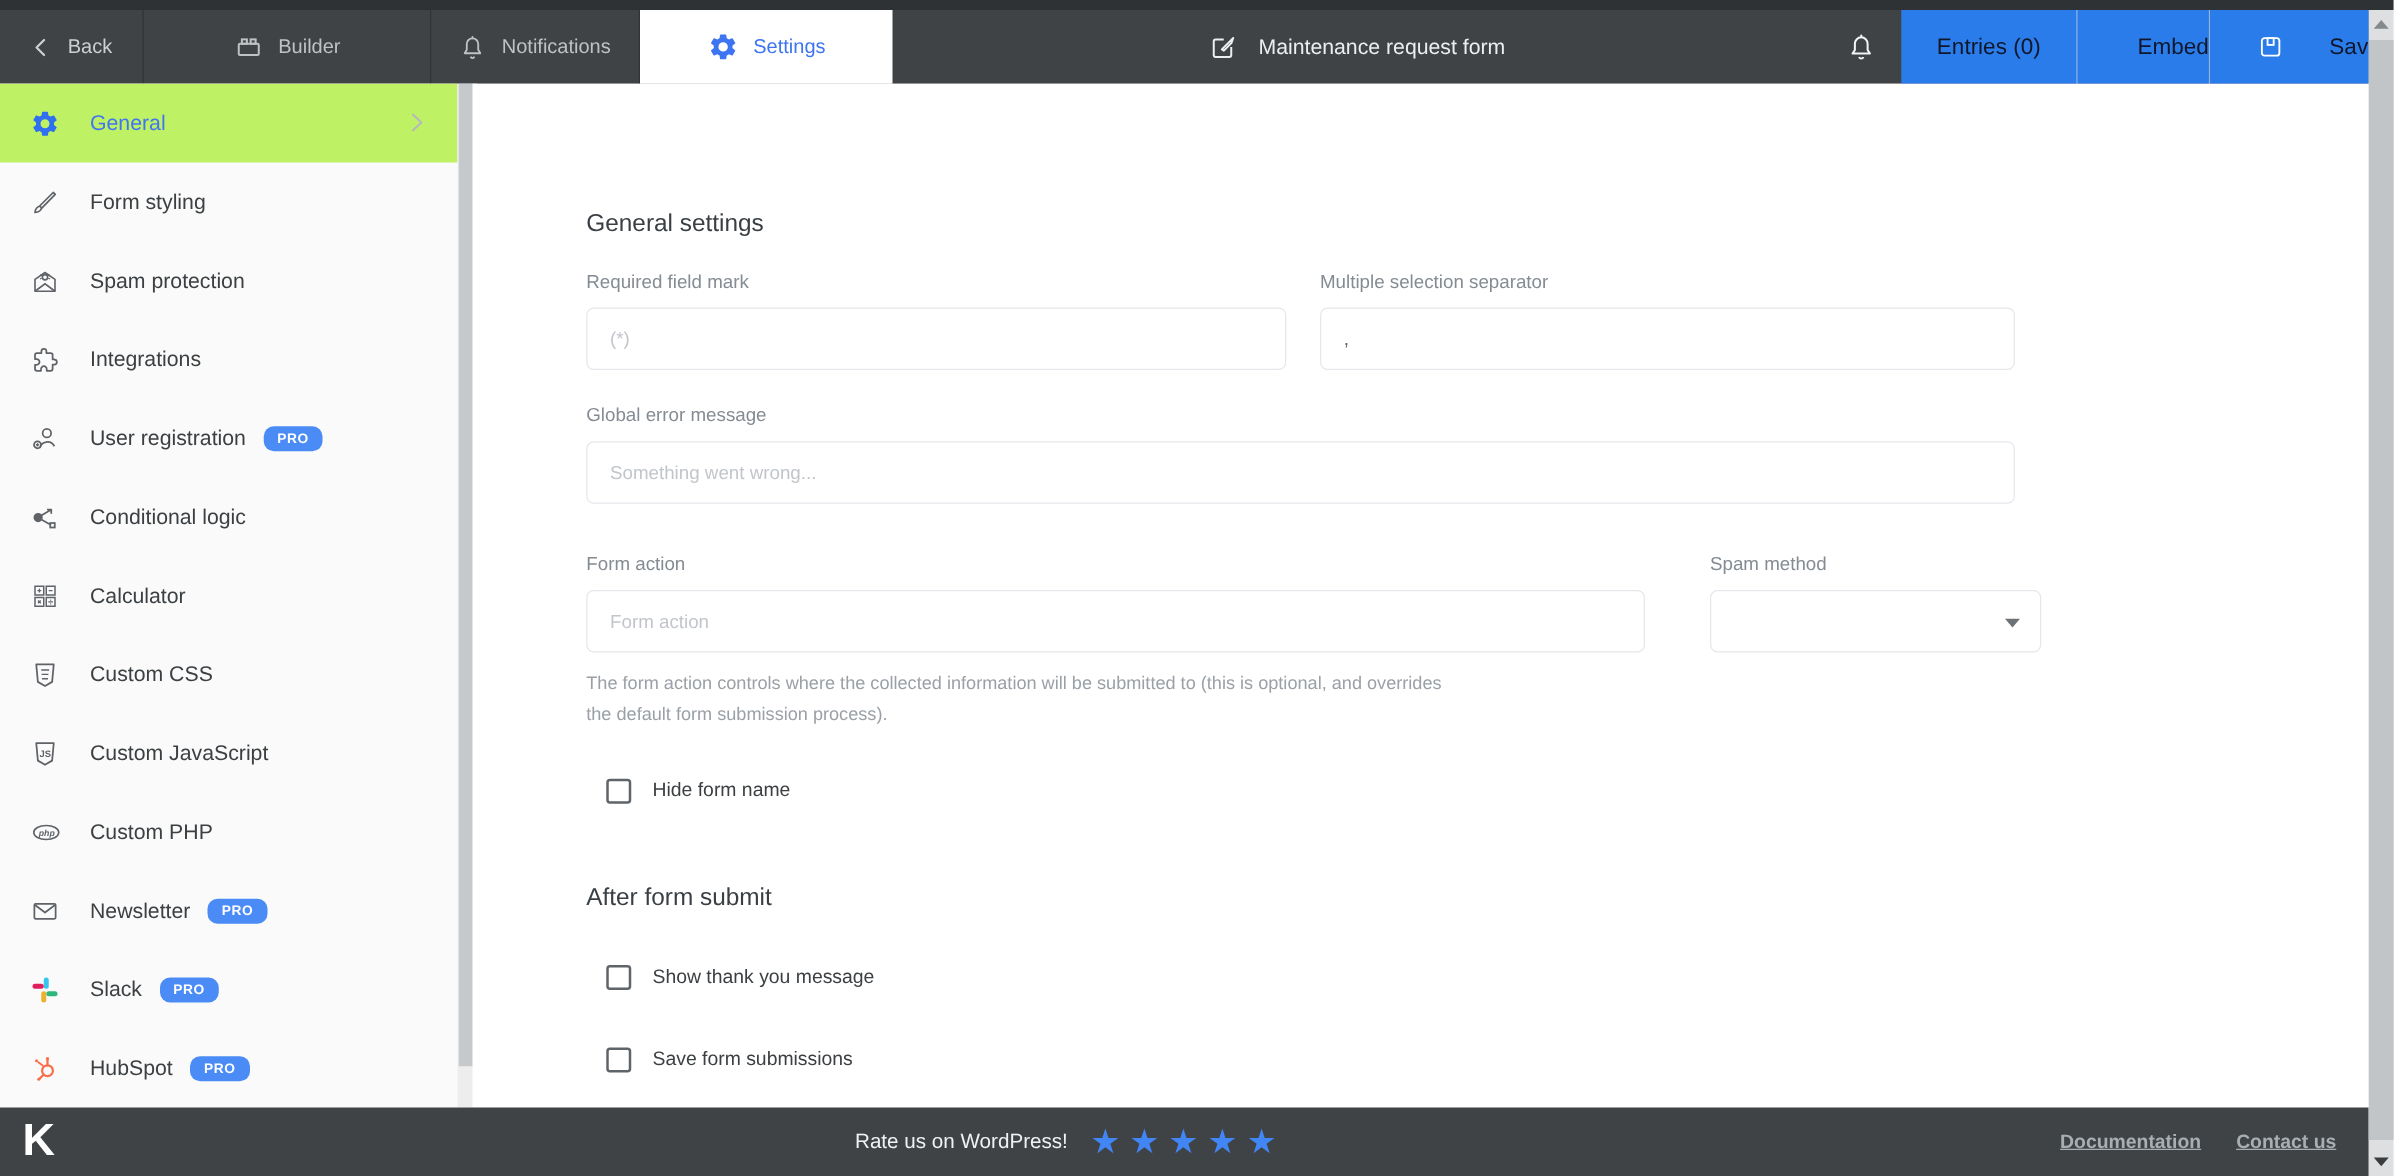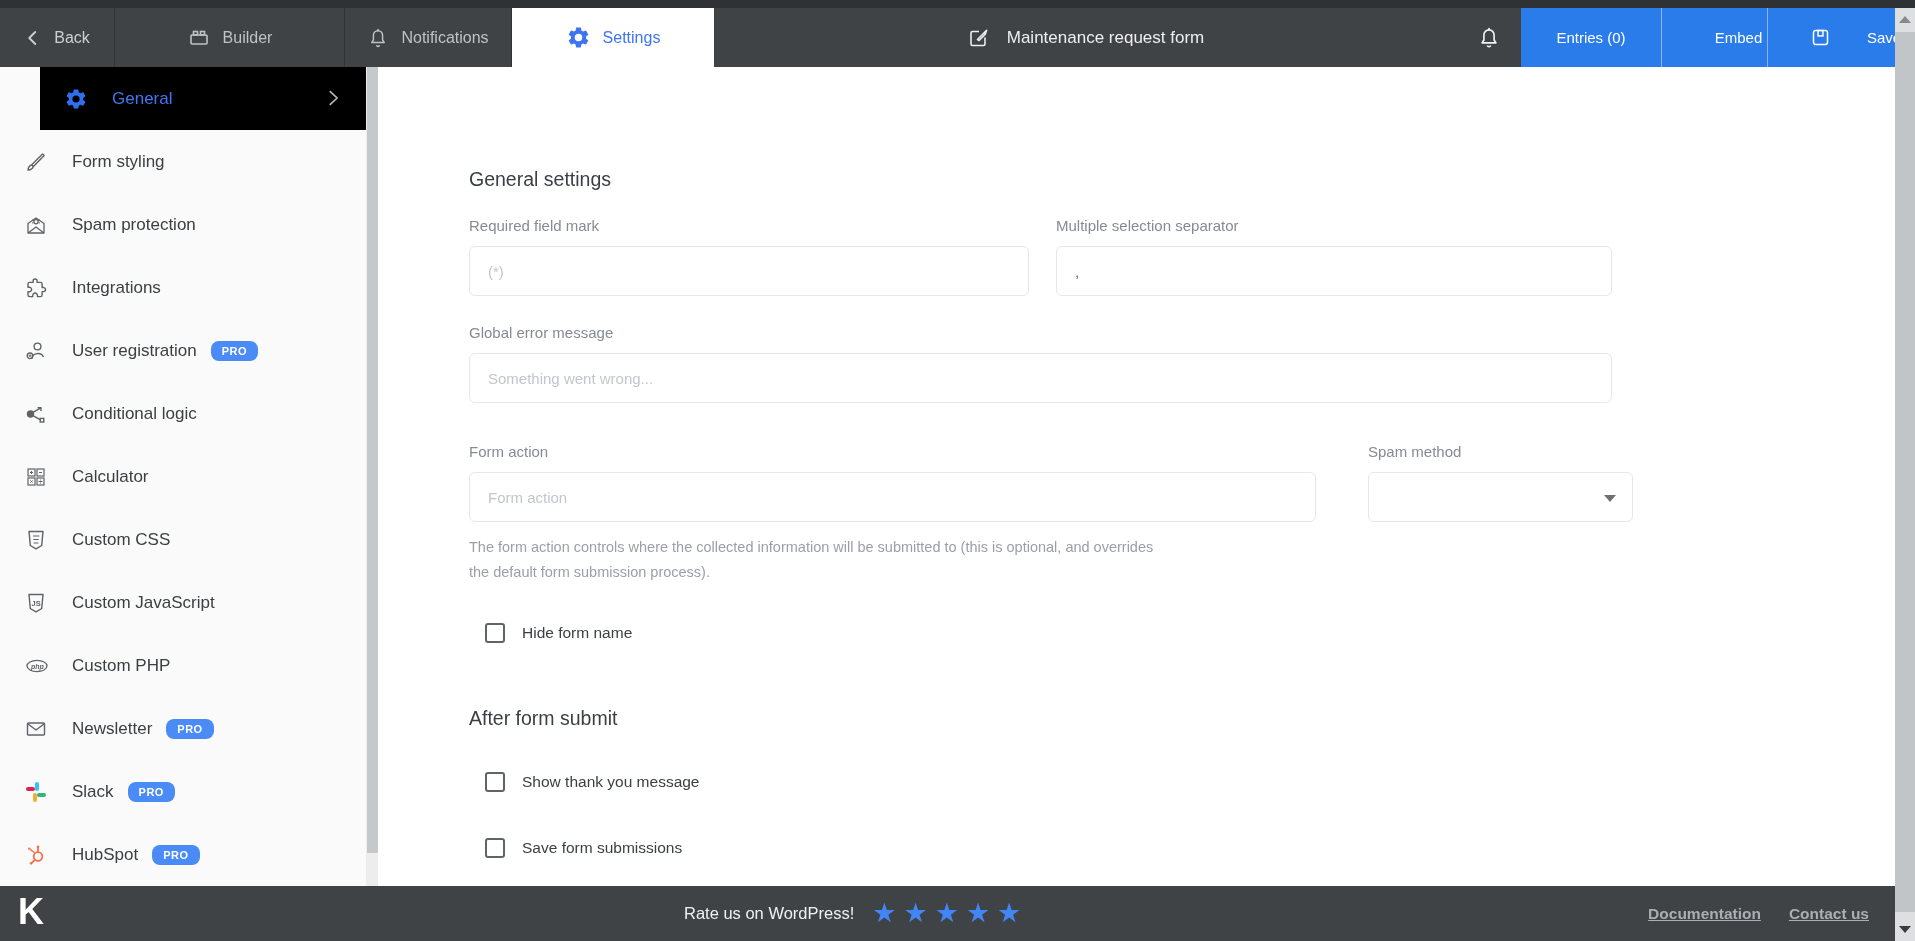--- a/index.html
+++ b/index.html
@@ -11,30 +11,30 @@
   .topbar { position:absolute; top:8px; left:0; width:1895px; height:59px; background:#3f4346; display:flex; align-items:stretch; }
   .tb-seg { display:flex; align-items:center; justify-content:center; gap:12px; color:#bfc2c5; font-size:16px; cursor:pointer; border-right:1px solid rgba(0,0,0,.22); }
   .tb-seg svg { flex:0 0 auto; }
   .tb-back { width:115px; color:#cdd0d2; }
   .tb-builder { width:230px; }
   .tb-notif { width:167px; }
   .tb-settings { width:202px; background:#ffffff; color:#3d74f1; font-weight:500; border-right:none; }
   .tb-title { flex:1; display:flex; align-items:center; justify-content:center; gap:16px; color:#eceeef; font-size:17px; font-weight:500; }
   .tb-bell { width:64px; display:flex; align-items:center; justify-content:center; }
   .tb-actions { display:flex; height:100%; }
-  .tb-btn { background:#2b7ceb; color:#ffffff; font-size:15px; display:flex; align-items:center; justify-content:center; gap:10px; cursor:pointer; border:none; }
+  .tb-btn { background:#2b7ceb; color:#0f172a; font-size:18px; display:flex; align-items:center; justify-content:center; gap:10px; cursor:pointer; border:none; }
   .tb-btn + .tb-btn { border-left:1px solid rgba(255,255,255,.45);padding-left:48px; }
   .btn-entries { width:140px; }
   .btn-embed { width:106px; }
   .btn-save { width:128px;gap:36px; }
 
   
   .sidebar { position:absolute; top:67px; left:0; width:366px; height:819px; background:#fafafa; }
   .sb-item { height:63px; display:flex; align-items:center; padding-left:24px; cursor:pointer; position:relative; }
-  .sb-item.active { background:#000000;margin-left:40px; }
+  .sb-item.active { background:#bef264; }
   .sb-ic { width:26px; height:24px; display:flex; align-items:center; justify-content:flex-start; margin-right:22px; }
   .sb-label { font-size:17px; color:#3c4043; }
   .sb-item.active .sb-label { color:#4175f2; }
   .pro { margin-left:14px; background:#4a8bf5; color:#fff; font-size:11px; font-weight:bold; letter-spacing:.5px; padding:4px 11px; border-radius:8px; }
   .sb-chev { position:absolute; right:22px; top:19px; }
   .sb-scroll { position:absolute; top:67px; left:366px; width:16px; height:819px; background:#ededee; }
   .sb-thumb { position:absolute; top:0; left:1px; width:14px; height:96%; background:#c6c9cb; }
 
   
   .content { position:absolute; top:67px; left:378px; width:1787px; height:819px; background:#fff; overflow:hidden; }

